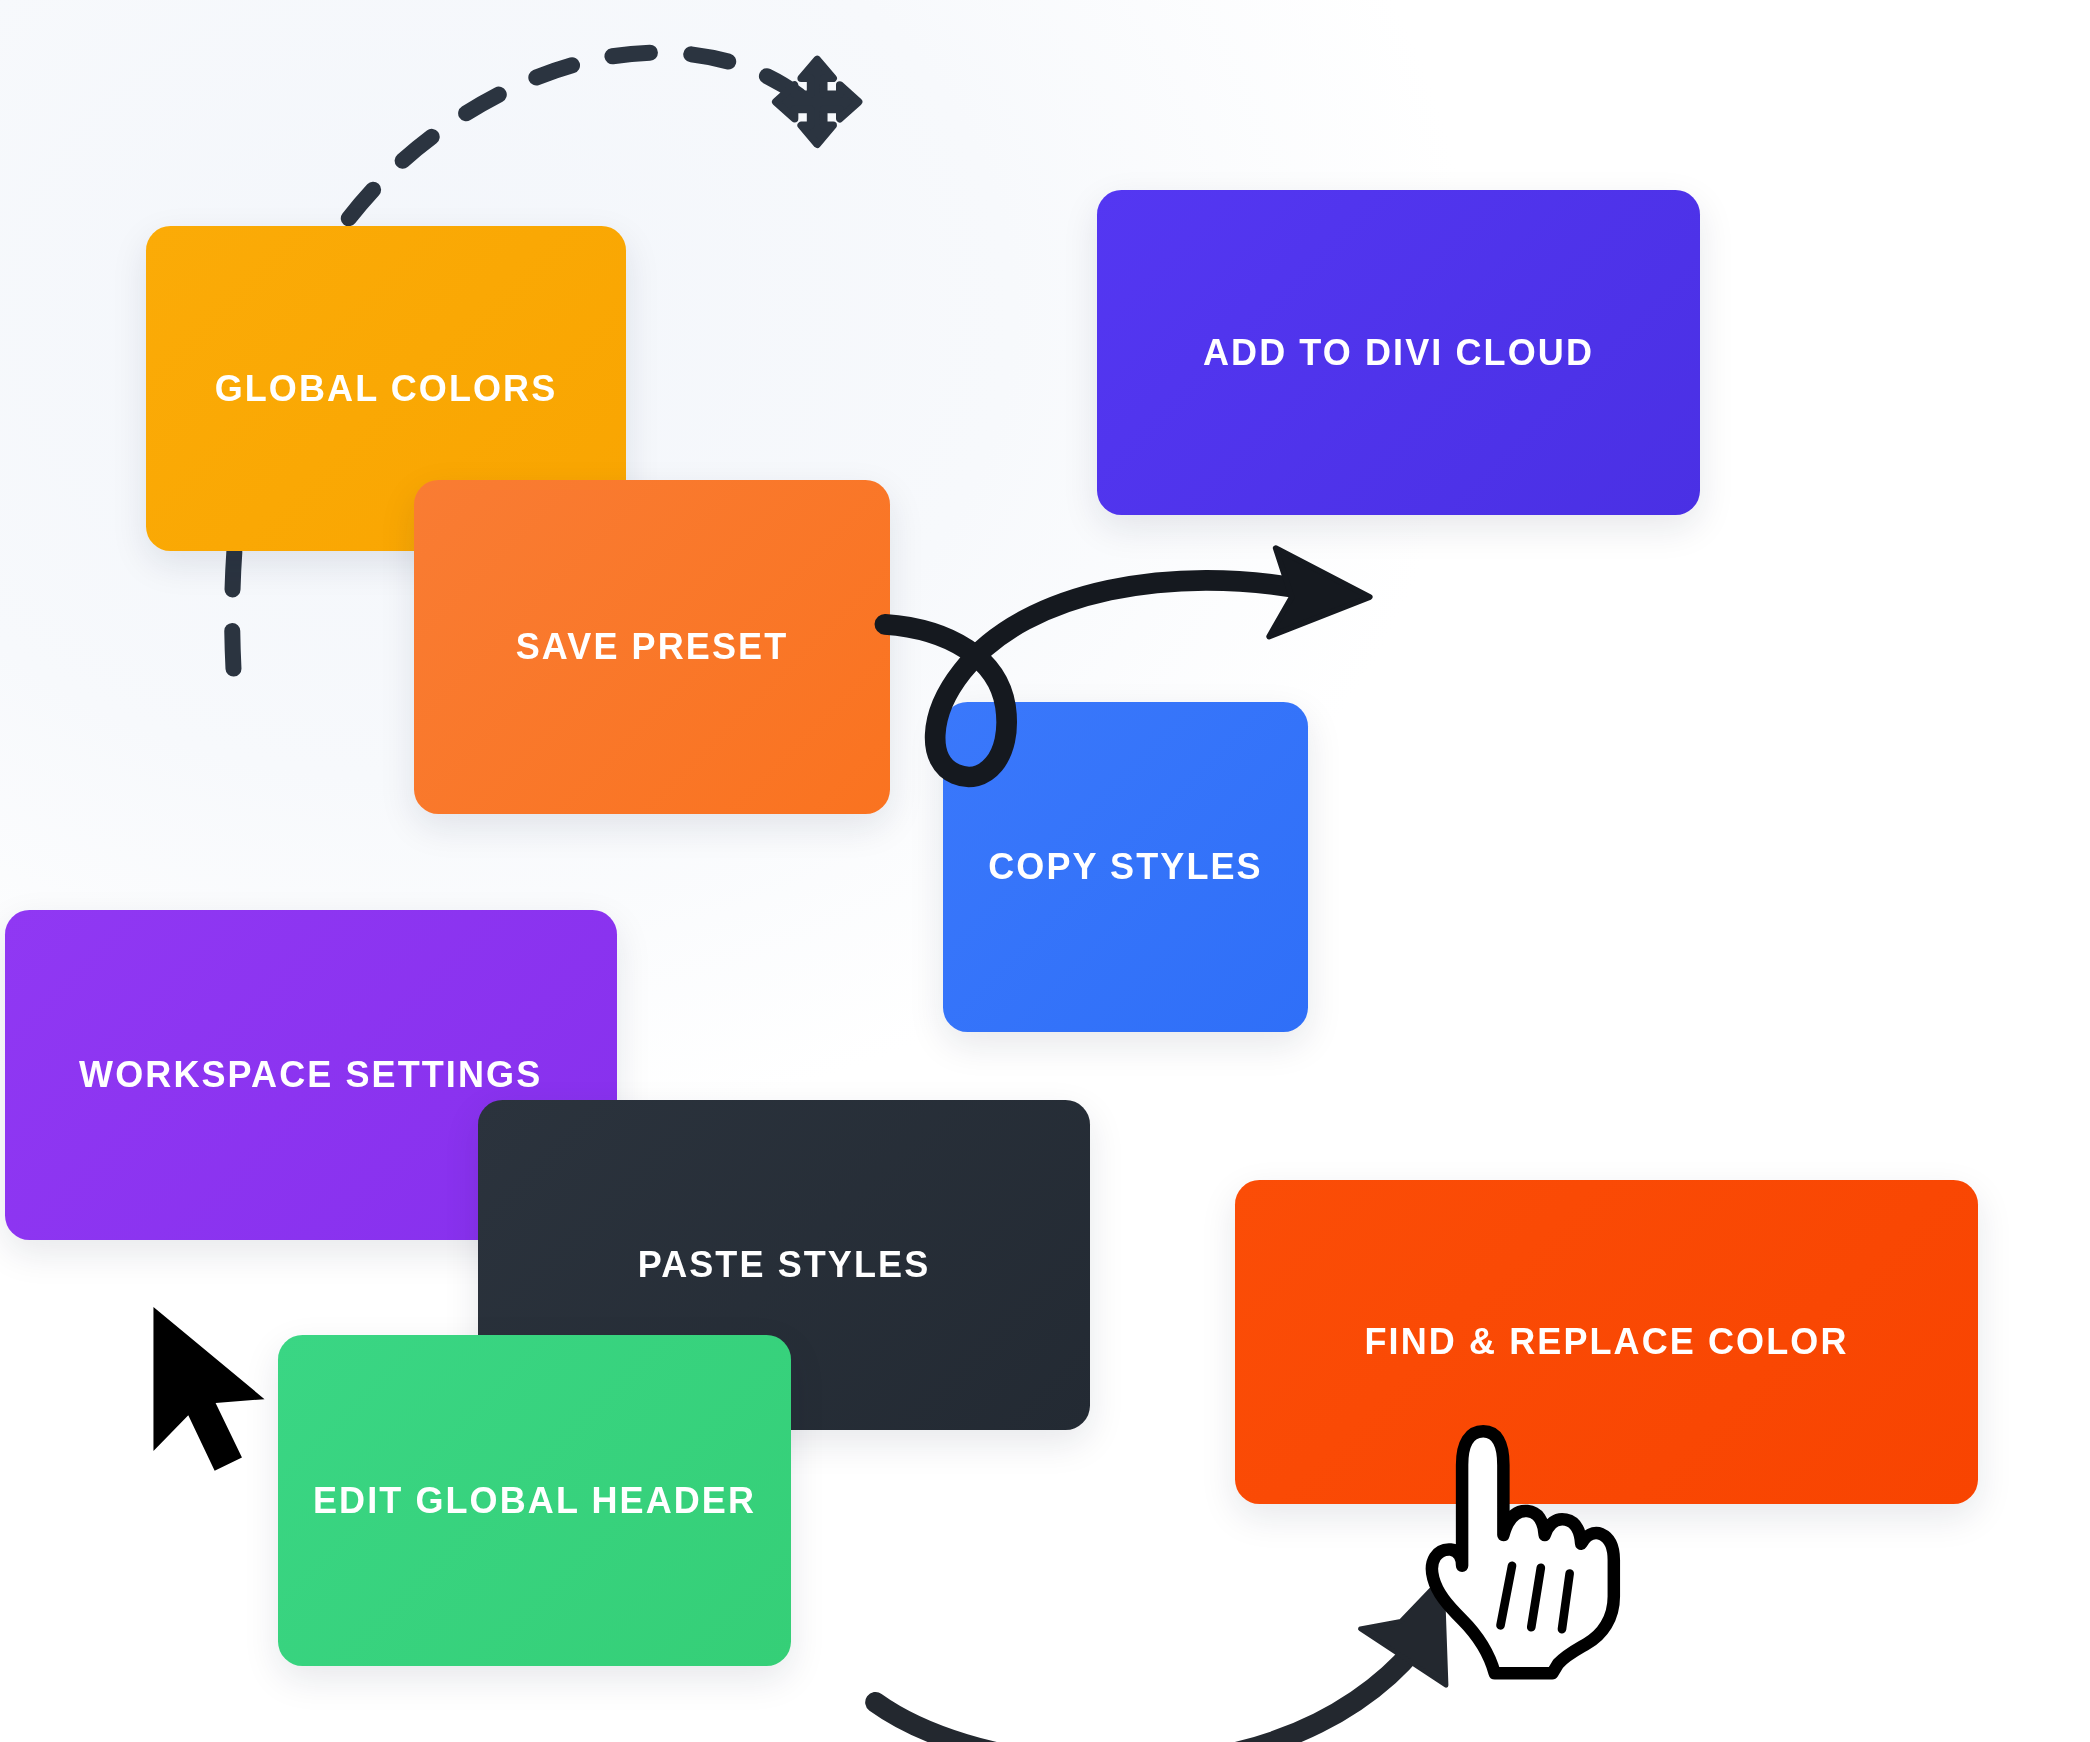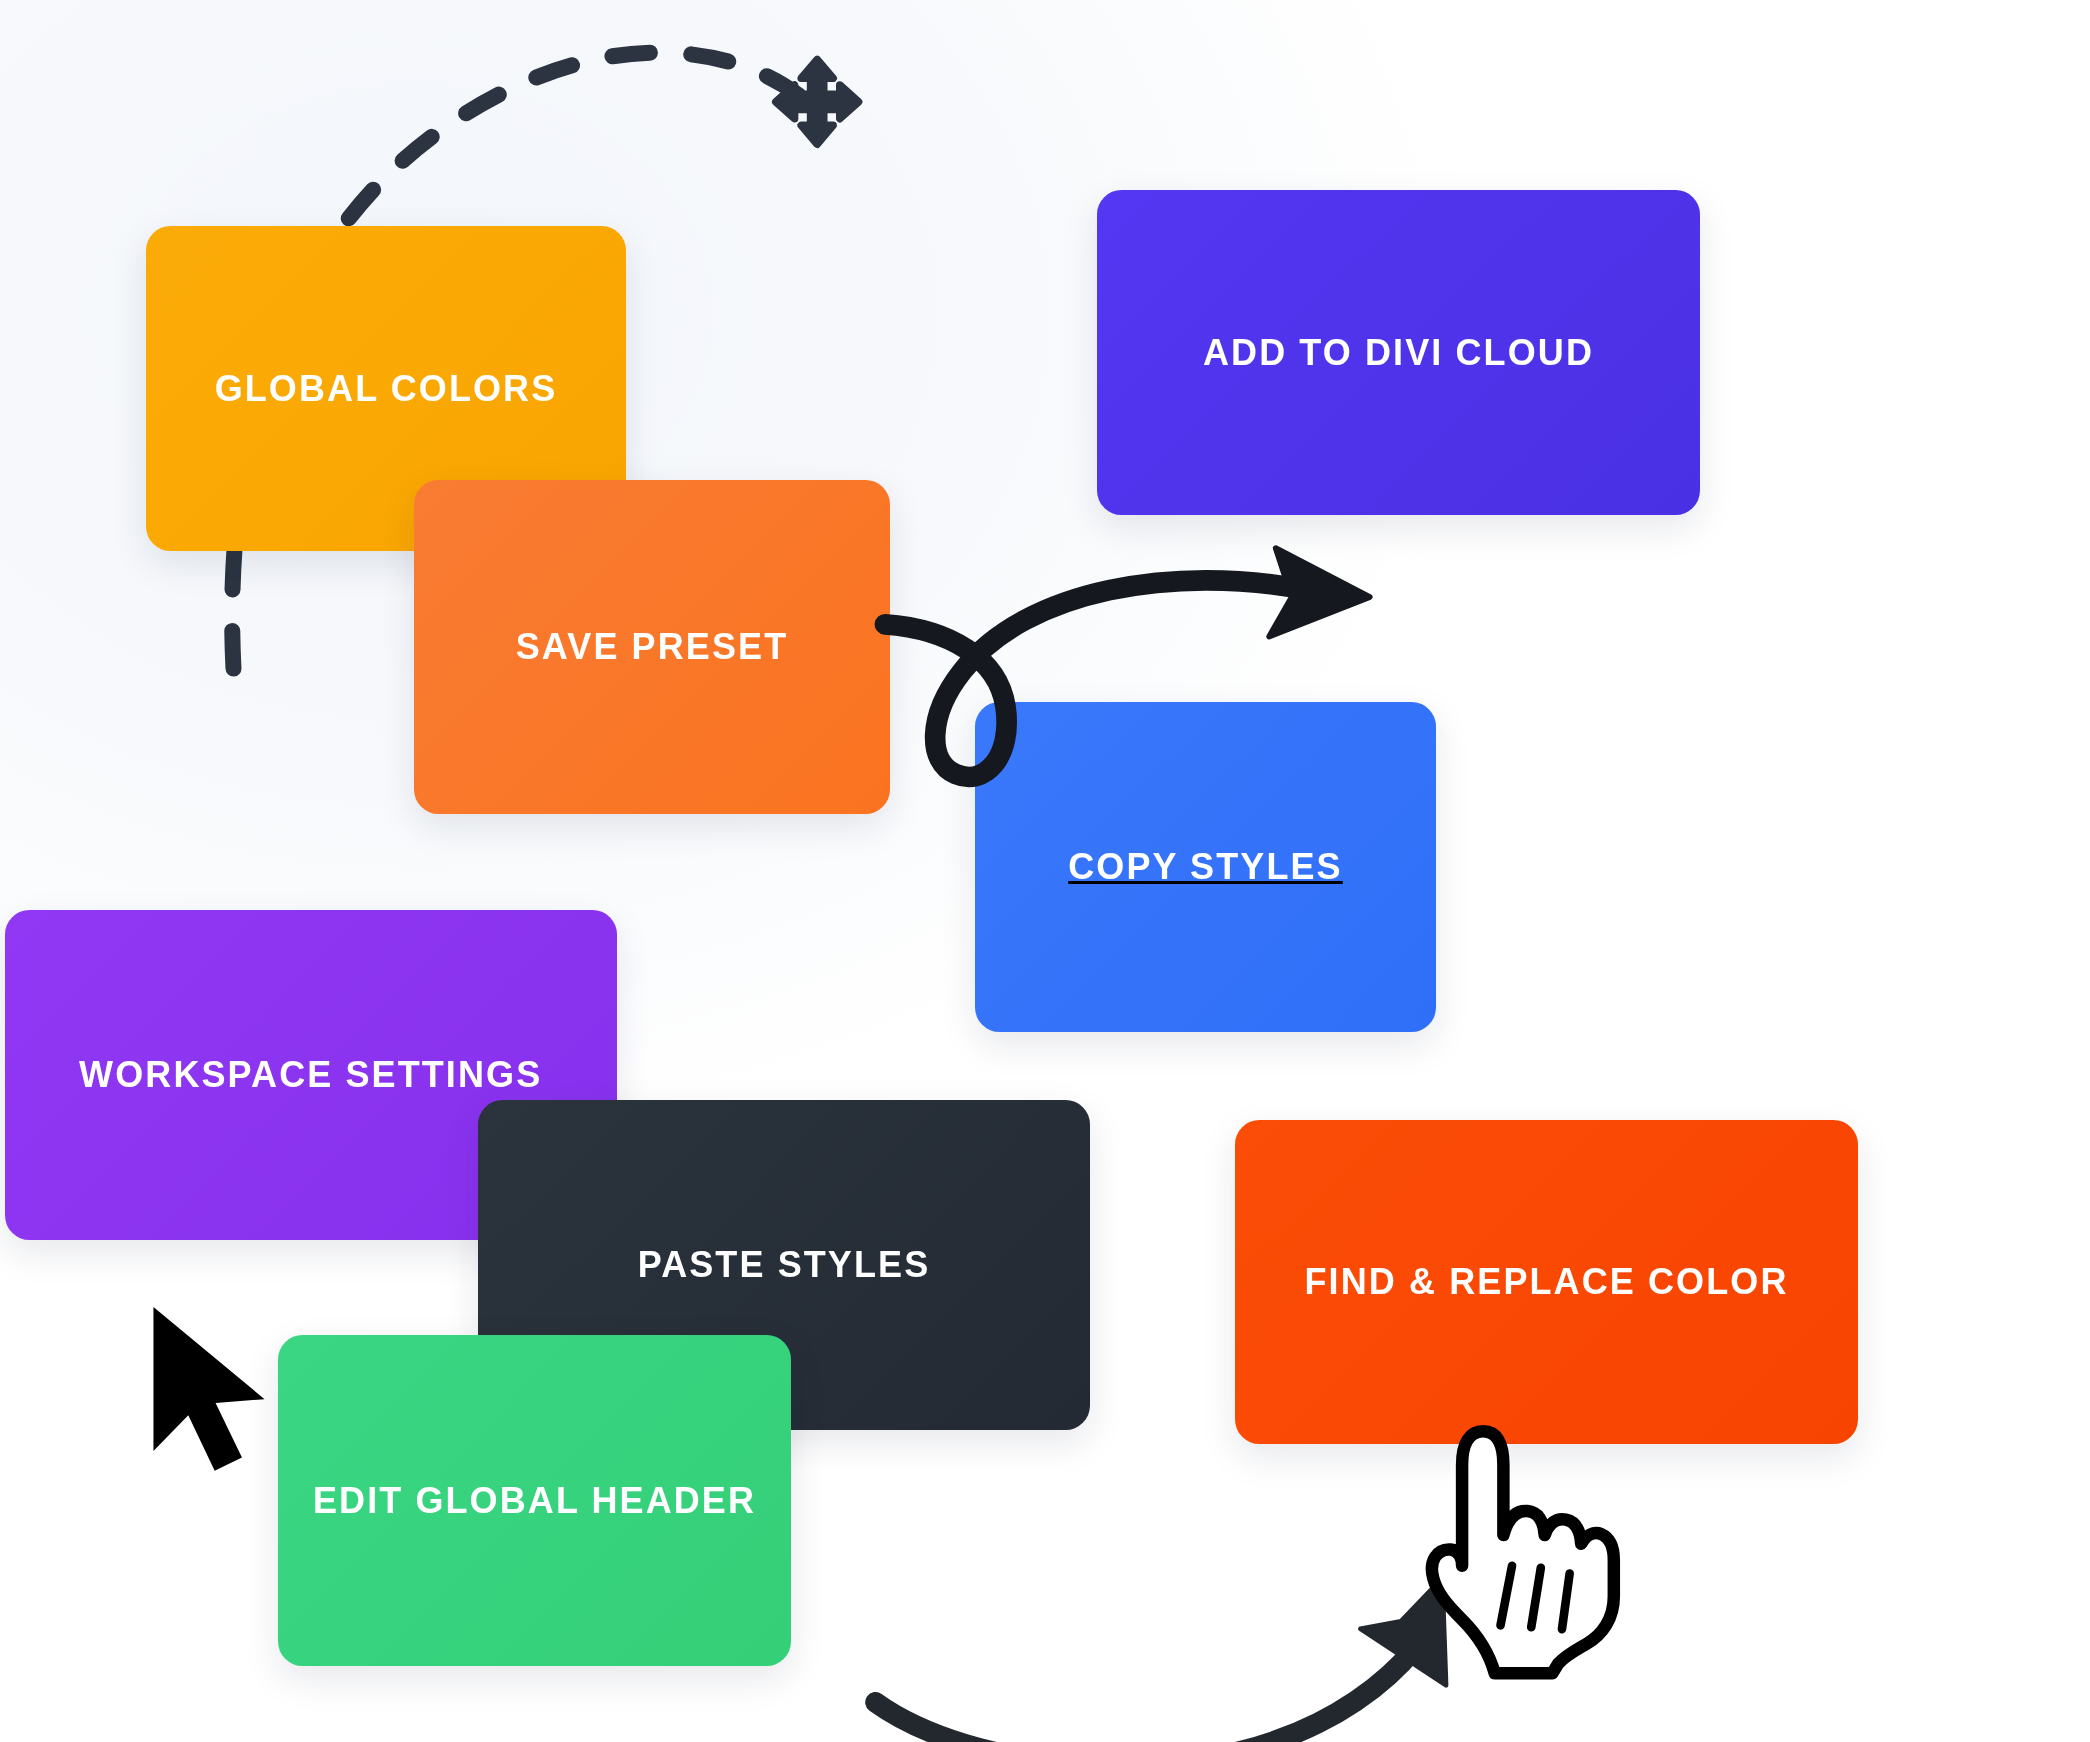--- a/index.html
+++ b/index.html
@@ -36,25 +36,25 @@
     line-height: 1.1;
     white-space: nowrap;
     user-select: none;
   }
 
   
   #card-global-colors      { left: 146px;  top: 226px;  width: 480px;  height: 325px; }
   #card-save-preset        { left: 414px;  top: 480px;  width: 476px;  height: 334px; }
   #card-add-divi-cloud     { left: 1097px; top: 190px;  width: 603px;  height: 325px; }
   #card-find-replace-font  { left: 1382px; top: 466px;  width: 617px;  height: 330px; }
-  #card-copy-styles        { left: 975px; top: 702px;  width: 461px;  height: 330px; text-decoration: underline; }
+  #card-copy-styles        { left: 943px; top: 702px;  width: 365px;  height: 330px; }
   #card-workspace-settings { left: 4.7px;    top: 866px;  width: 612px;  height: 330px; margin-top: 44px; }
   #card-paste-styles       { left: 466px;  top: 1100px; width: 612px;  height: 330px; }
   #card-edit-global-header { left: 278px;  top: 1335px; width: 513px;  height: 331px; }
-  #card-find-replace-color { left: 1235px; top: 1120px; width: 623px;  height: 324px; }
+  #card-find-replace-color { left: 1235px; top: 1180px; width: 743px;  height: 324px; }
 
   svg.deco { position: absolute; left: 0; top: 0; width: 2090px; height: 1742px; overflow: visible; pointer-events: none; }
 </style>
 </head>
 <body>
 
 <div id="stage">
 
   <svg class="deco" viewBox="0 0 2220 1850" width="2090" height="1742">
     <path d="M 248 710

